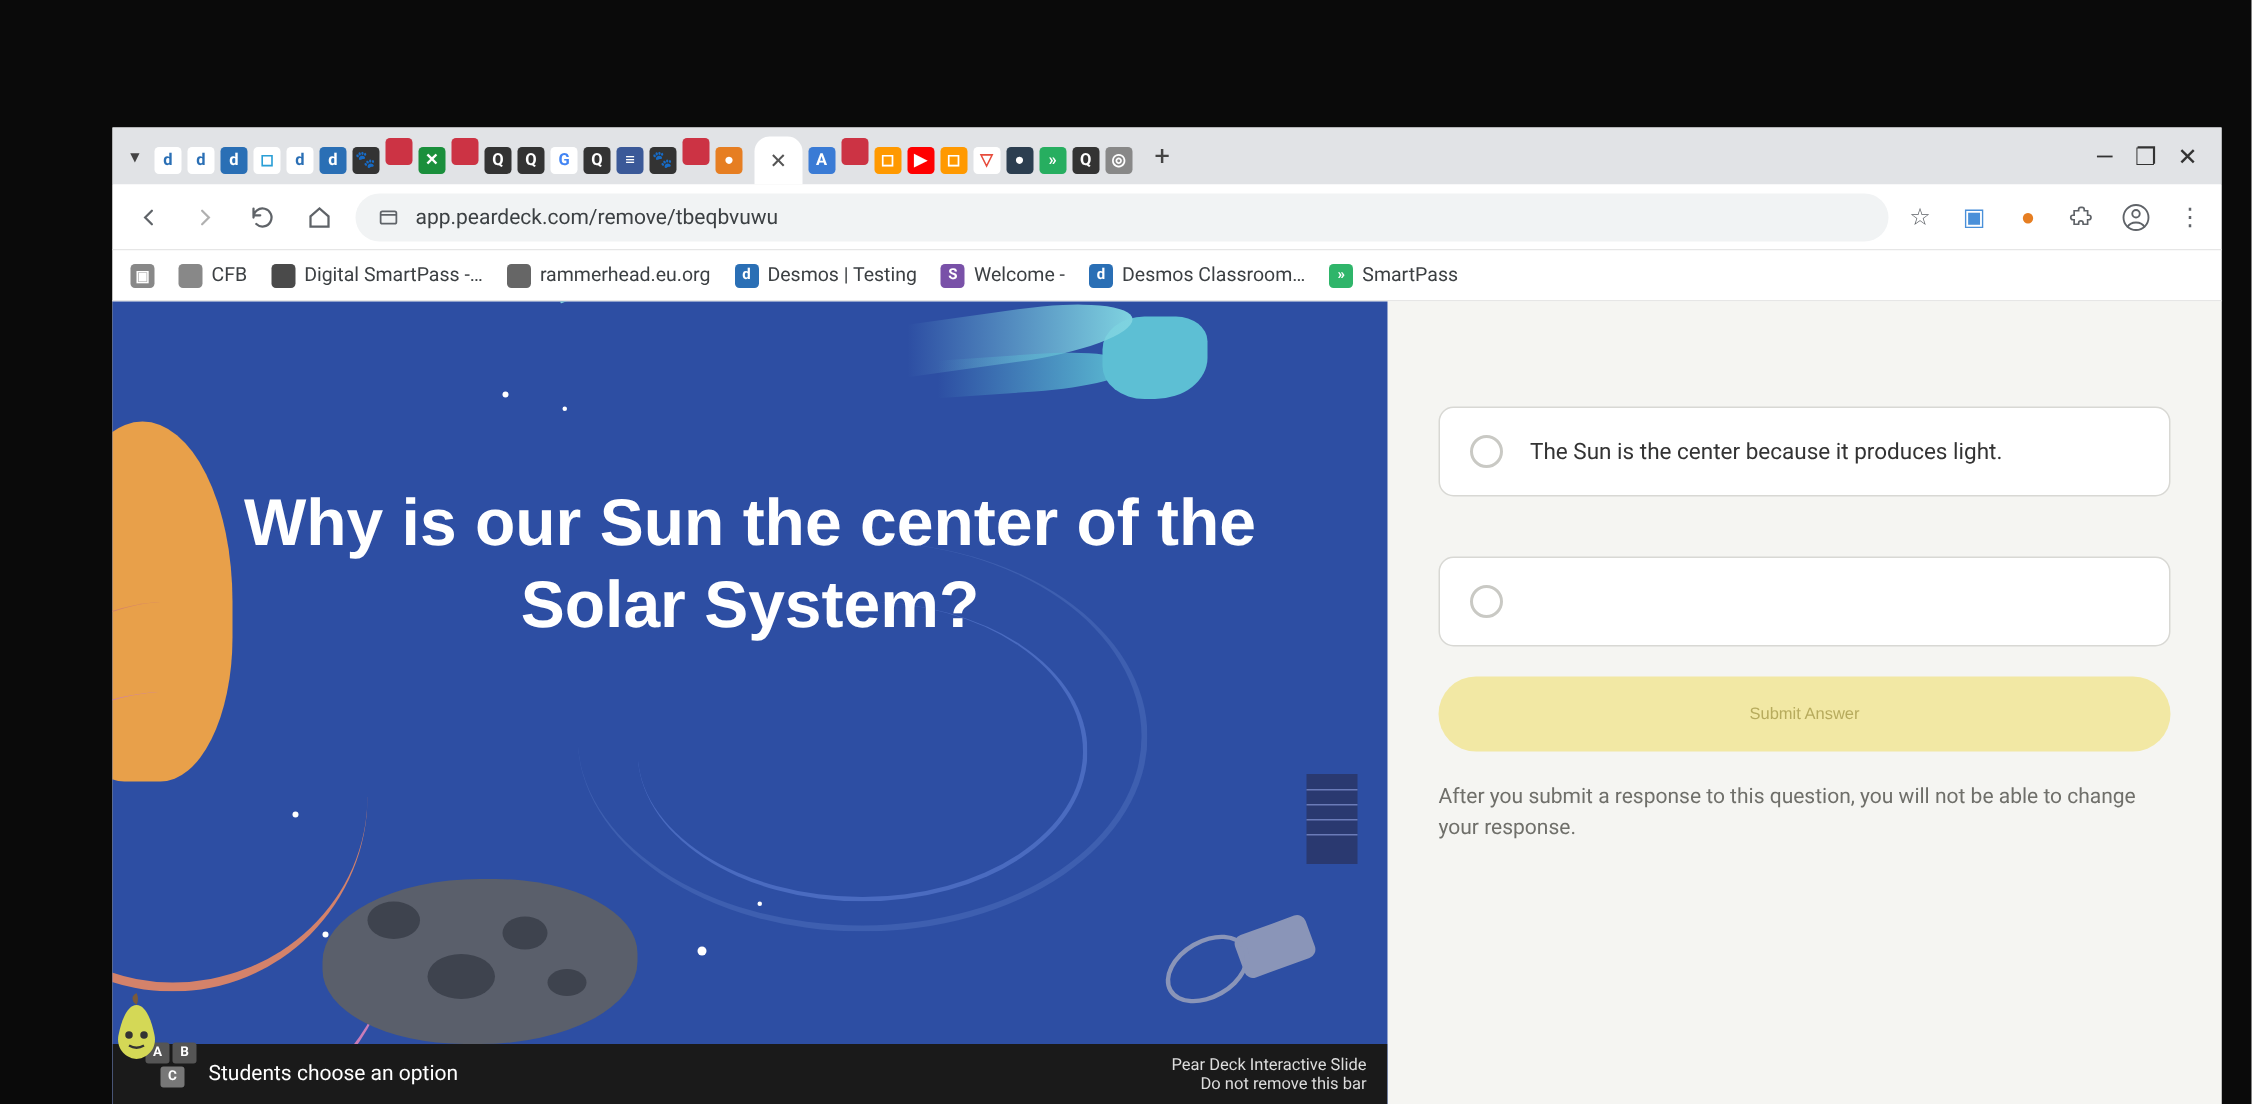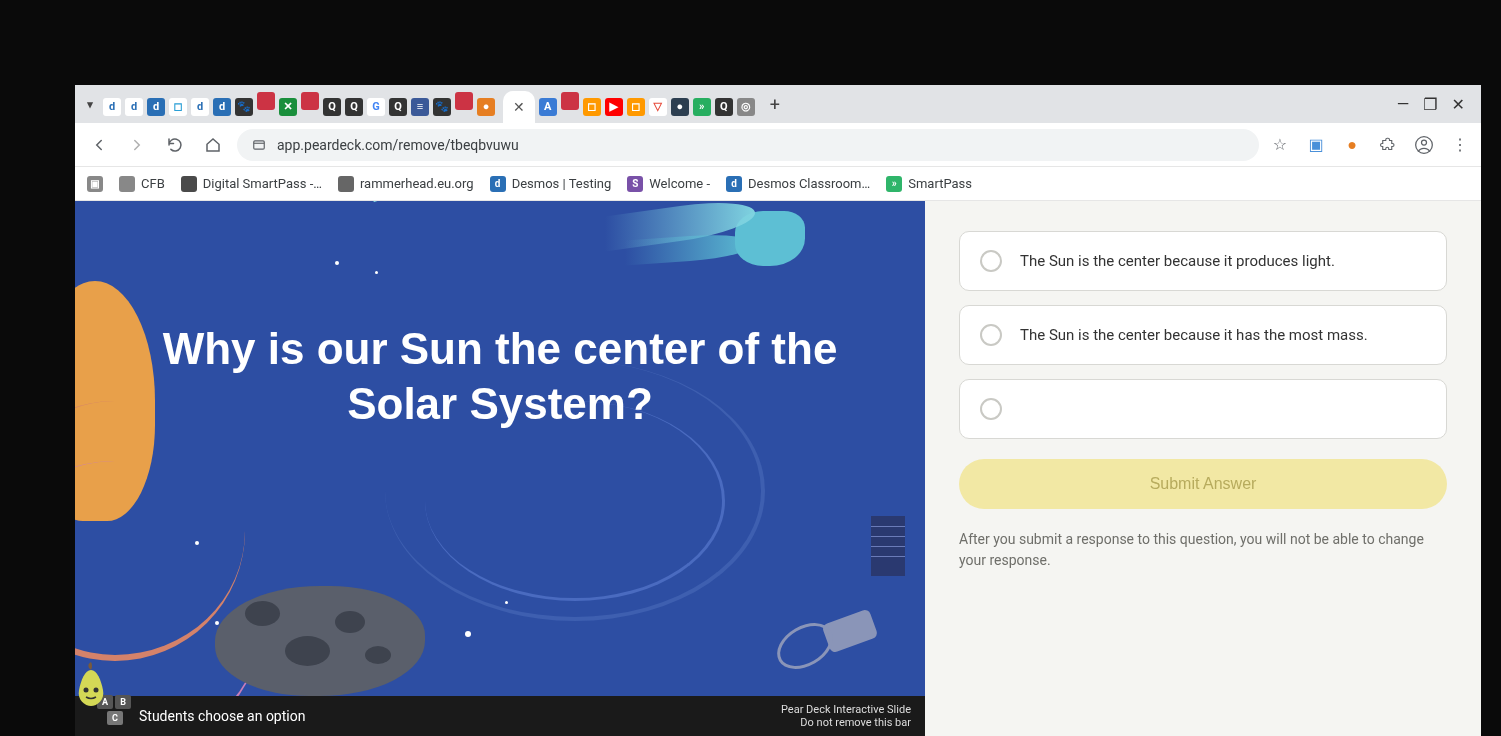--- a/index.html
+++ b/index.html
@@ -225,36 +225,37 @@
   .option {
     background: #fff;
     border: 1px solid #d8d8d4;
     border-radius: 10px;
     padding: 18px 20px;
     margin-bottom: 14px;
     display: flex;
     align-items: center;
     gap: 18px;
     cursor: pointer;
+    margin-top: 40px;
   }
   .option .radio {
     width: 22px; height: 22px; border: 2px solid #c9c9c4; border-radius: 50%;
     flex-shrink: 0;
   }
   .option .label {
     font-size: 15px; color: #333; line-height:1.4;
   }
   .submit-btn {
     width: 100%;
     height: 50px;
     background: #f2e8a4;
     color: #b7ab5d;
     border: none;
     border-radius: 25px;
-    font-size: 16px;
+    font-size: 11px;
     font-weight: 500;
     margin-top: 6px;
     cursor: pointer;
   }
   .hint {
     margin-top: 20px;
     font-size: 14px;
     color: #6f6f6a;
     line-height: 1.5;
   }
@@ -441,24 +442,20 @@
 
     <div class="response-panel">
 
       <div id="options-container">
           <div class="option">
             <div class="radio"></div>
             <div class="label">The Sun is the center because it produces light.</div>
           </div>
           <div class="option">
             <div class="radio"></div>
-            <div class="label">The Sun is the center because it has the most mass.</div>
-          </div>
-          <div class="option">
-            <div class="radio"></div>
           </div>
         </div>
 
       <button class="submit-btn">Submit Answer</button>
 
       <div class="hint">After you submit a response to this question, you will not be able to change your response.</div>
     </div>
 
   </div>
 </div>

